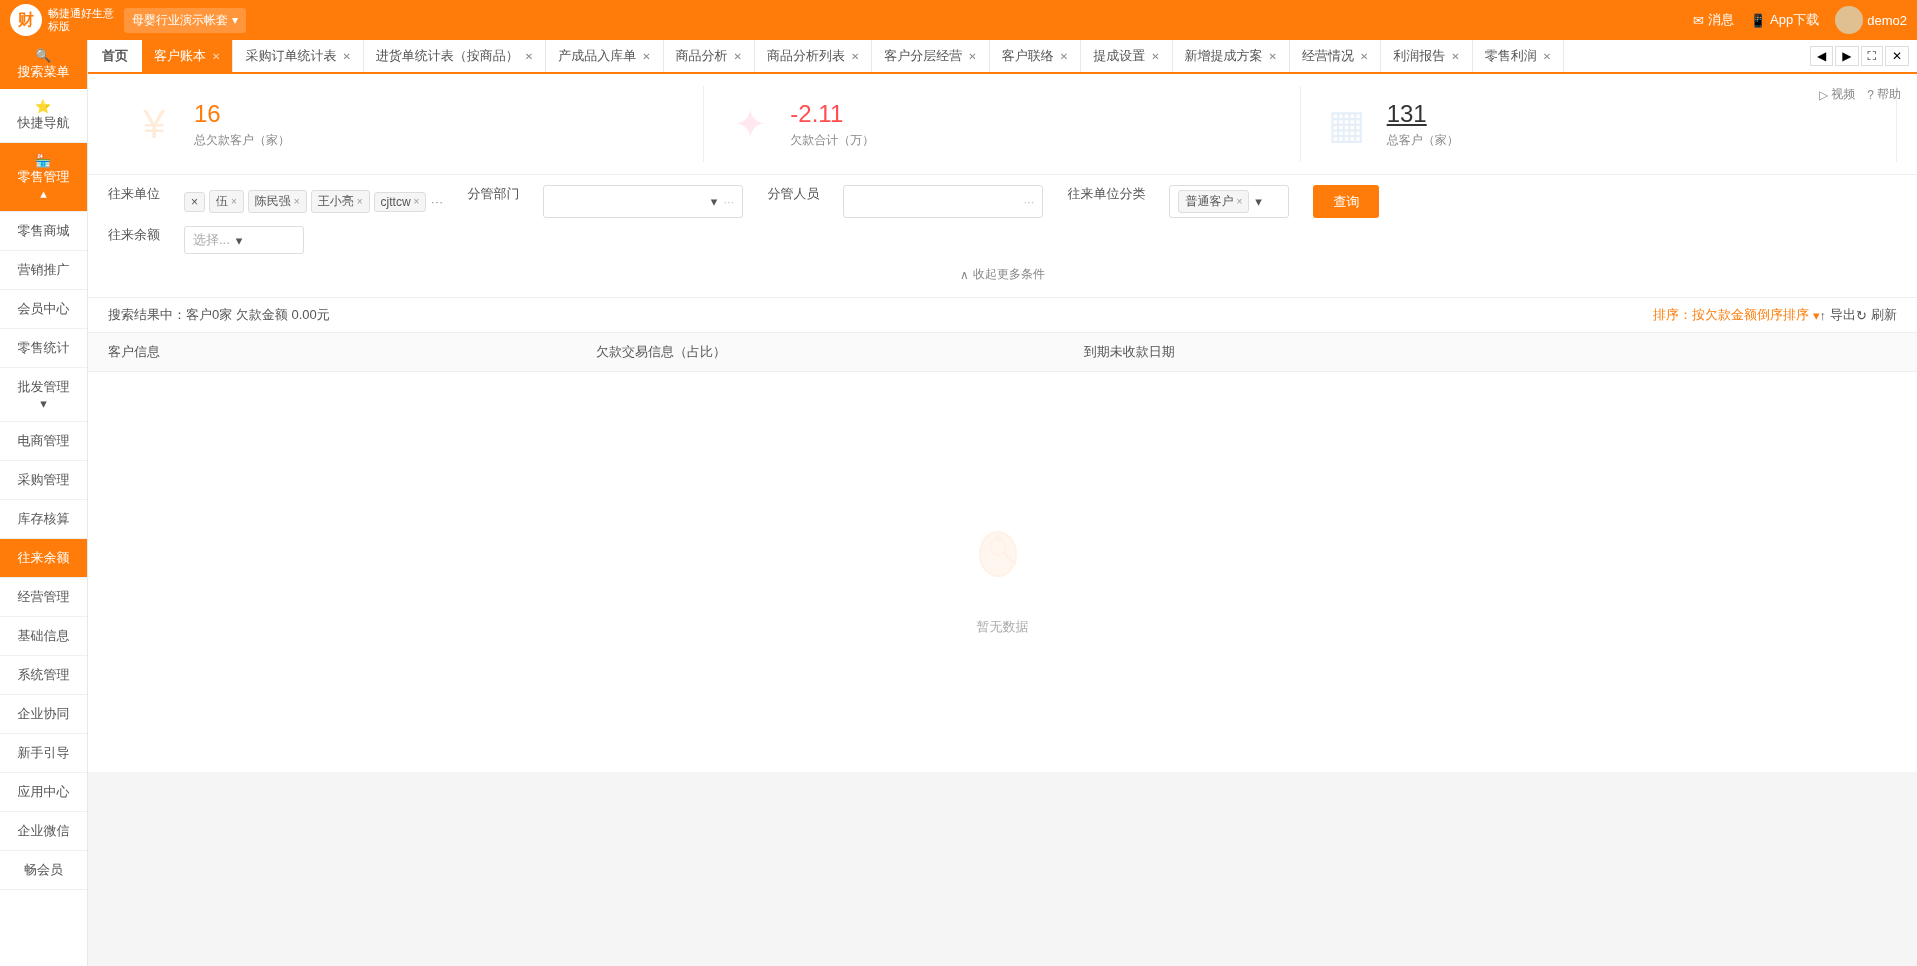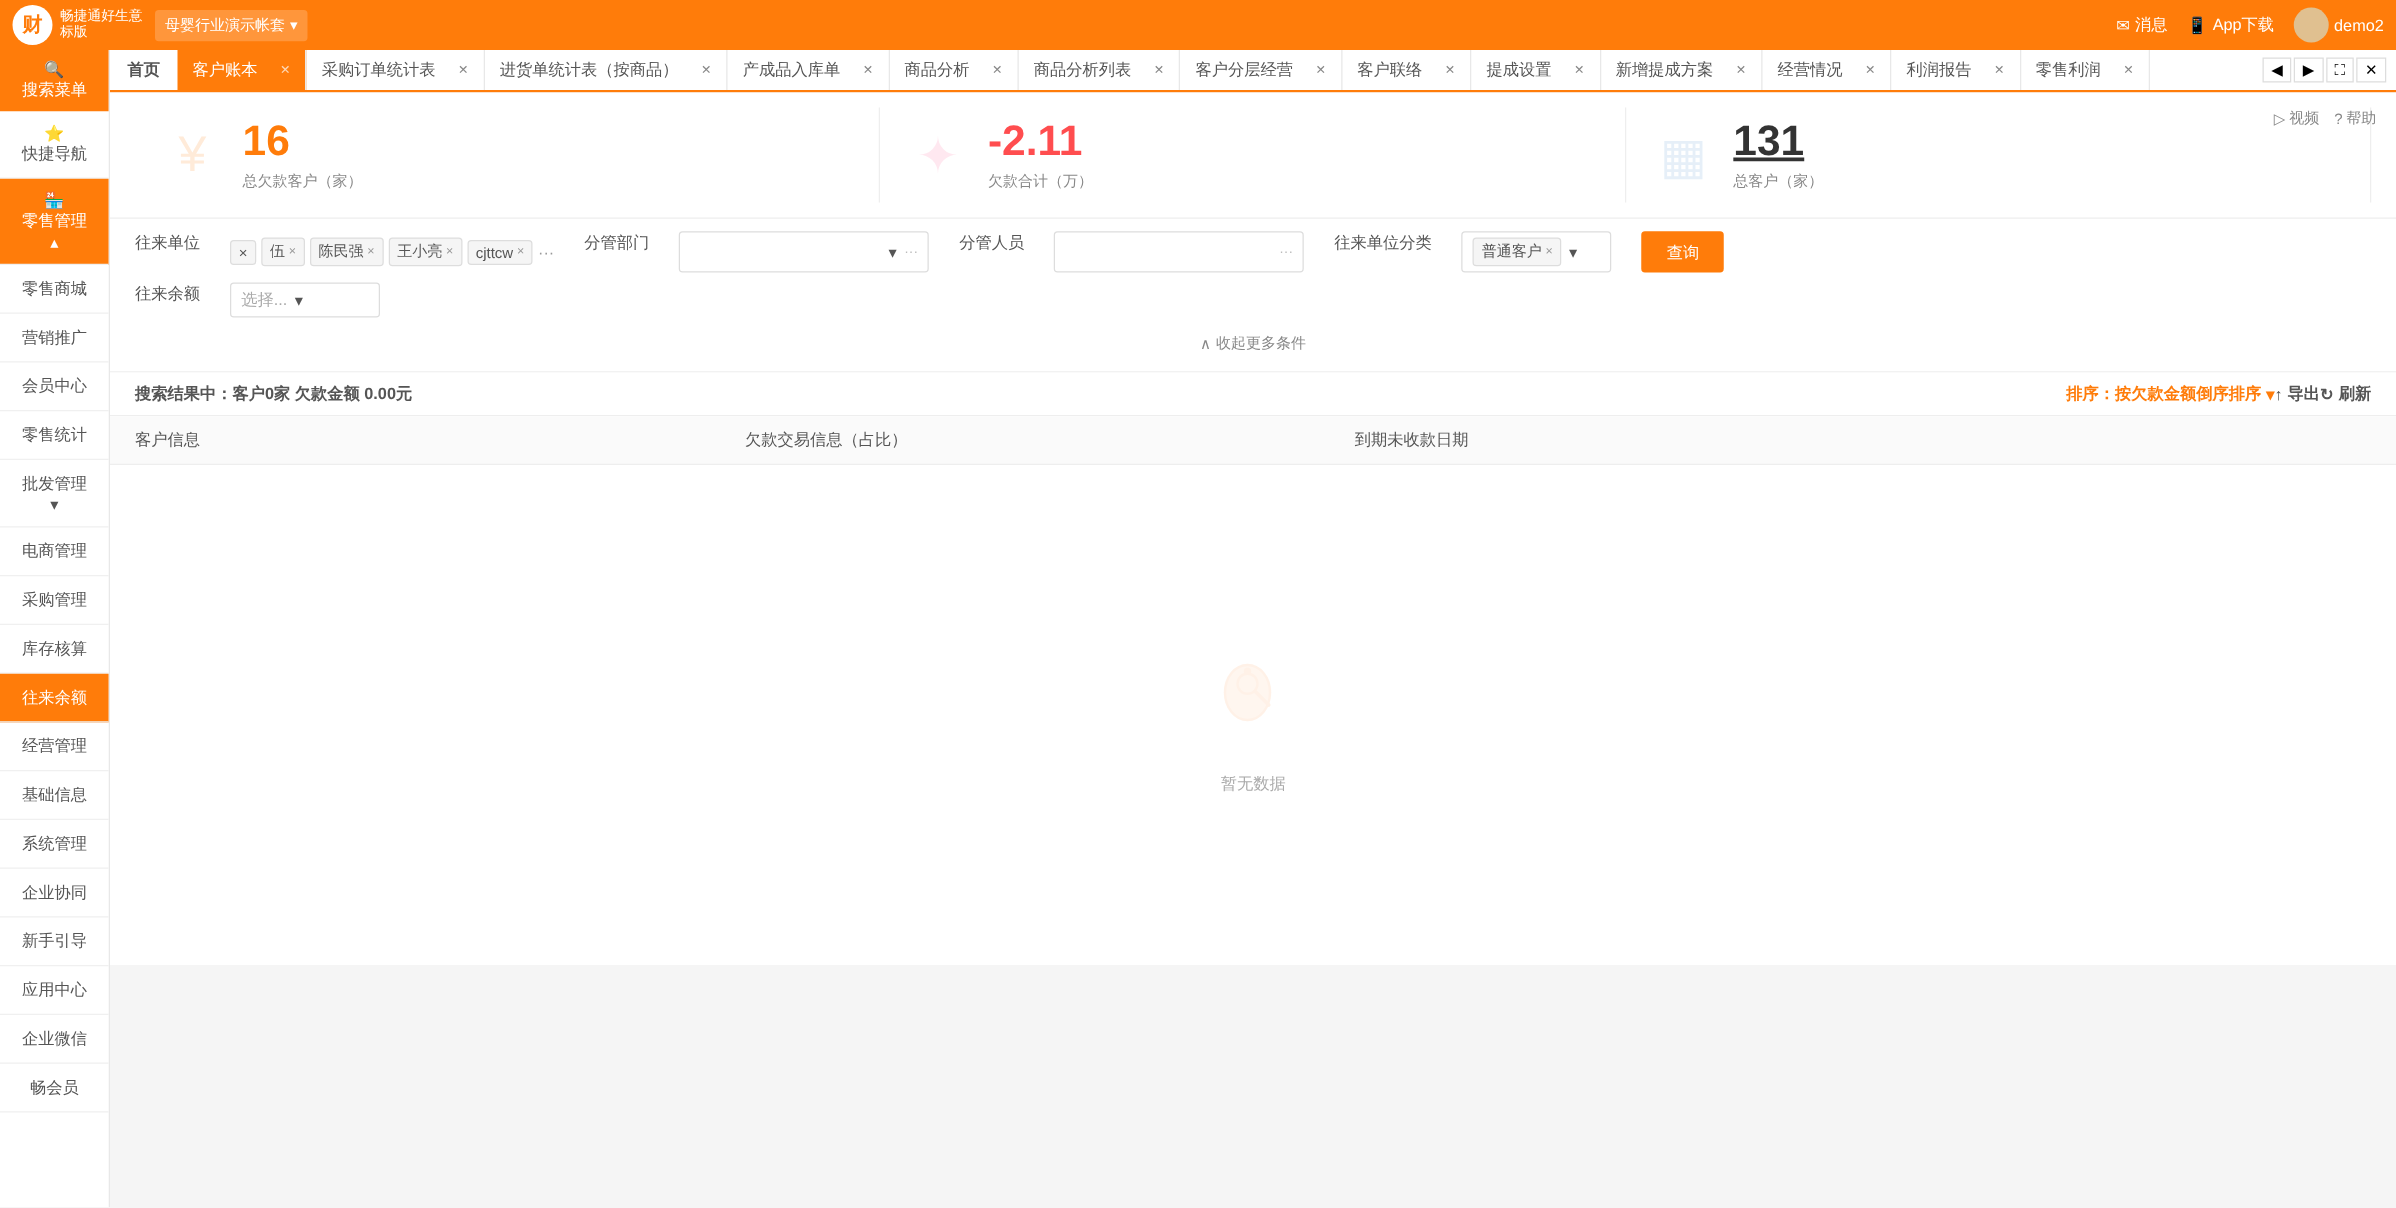--- a/index.html
+++ b/index.html
@@ -21,61 +21,61 @@
     .avatar { width: 28px; height: 28px; border-radius: 50%; background: #ccc; display: inline-block; }
 
     
     .sidebar { width: 88px; background: #fff; display: flex; flex-direction: column; border-right: 1px solid #e8e8e8; overflow-y: auto; flex-shrink: 0; }
     .sidebar-search { padding: 8px 6px; background: #ff7c0a; color: #fff; text-align: center; font-size: 13px; cursor: pointer; }
     .sidebar-nav-item { padding: 10px 6px; text-align: center; font-size: 13px; cursor: pointer; color: #555; border-bottom: 1px solid #f0f0f0; }
     .sidebar-nav-item.active { background: #ff7c0a; color: #fff; }
 
     
     .tab-bar { display: flex; align-items: center; background: #fff; border-bottom: 2px solid #ff7c0a; height: 34px; overflow: hidden; flex-shrink: 0; }
-    .tab { padding: 0 12px; height: 34px; display: flex; align-items: center; gap: 16px; font-size: 13px; cursor: pointer; border-right: 1px solid #e8e8e8; white-space: nowrap; color: #555; }
+    .tab { padding: 0 12px; height: 34px; display: flex; align-items: center; gap: 4px; font-size: 13px; cursor: pointer; border-right: 1px solid #e8e8e8; white-space: nowrap; color: #555; }
     .tab.active { background: #ff7c0a; color: #fff; }
     .tab-close { font-size: 10px; opacity: 0.7; cursor: pointer; margin-left: 2px; }
     .tab-home { padding: 0 14px; height: 34px; display: flex; align-items: center; color: #555; font-size: 13px; cursor: pointer; font-weight: bold; }
     .tab-arrows { margin-left: auto; display: flex; align-items: center; gap: 2px; padding-right: 8px; }
     .tab-arrows button { border: 1px solid #ddd; background: #fff; cursor: pointer; padding: 2px 6px; font-size: 12px; }
 
     
     .content-area { flex: 1; overflow: auto; background: #f5f5f5; }
 
     
     .stats-row { display: flex; background: #fff; padding: 12px 20px; gap: 0; border-bottom: 1px solid #eee; position: relative; }
     .stat-item { flex: 1; display: flex; align-items: center; gap: 10px; padding: 8px 16px; border-right: 1px solid #eee; position: relative; }
     .stat-item:last-child { border-right: none; }
     .stat-icon { width: 60px; height: 60px; opacity: 0.15; display: flex; align-items: center; justify-content: center; font-size: 40px; }
     .stat-icon.orange { color: #ff7c0a; }
     .stat-icon.pink { color: #ff6b9d; }
     .stat-icon.blue { color: #5b9bd5; }
     .stat-text { display: flex; flex-direction: column; }
-    .stat-value { font-size: 34px; font-weight: bold; color: #ff7c0a; }
+    .stat-value { font-size: 24px; font-weight: normal; color: #ff7c0a; }
     .stat-value.negative { color: #ff4d4f; }
     .stat-value.dark { color: #333; text-decoration: underline; }
     .stat-label { font-size: 12px; color: #888; margin-top: 4px; }
     .top-right-links { position: absolute; right: 16px; top: 12px; display: flex; gap: 12px; font-size: 12px; color: #888; }
     .top-right-links span { cursor: pointer; display: flex; align-items: center; gap: 3px; }
 
     
     .filter-area { background: #fff; padding: 10px 20px; border-bottom: 1px solid #eee; }
     .filter-row { display: flex; gap: 24px; margin-bottom: 8px; flex-wrap: wrap; }
     .filter-label { font-size: 13px; color: #555; white-space: nowrap; }
     .filter-tags { display: flex; align-items: center; gap: 4px; flex-wrap: wrap; }
     .filter-tag { display: flex; align-items: center; gap: 3px; background: #f5f5f5; border: 1px solid #ddd; border-radius: 3px; padding: 2px 6px; font-size: 12px; color: #555; }
     .filter-tag .tag-close { cursor: pointer; color: #999; font-size: 10px; }
     .filter-more { color: #999; cursor: pointer; font-size: 13px; }
     .filter-select { border: 1px solid #ddd; border-radius: 3px; padding: 4px 8px; font-size: 13px; display: flex; align-items: center; gap: 6px; cursor: pointer; min-width: 120px; color: #555; background: #fff; }
     .filter-select-wide { min-width: 200px; }
     .collapse-btn { display: flex; align-items: center; gap: 4px; color: #888; font-size: 12px; cursor: pointer; padding: 4px 0; justify-content: center; }
     .query-btn { background: #ff7c0a; color: #fff; border: none; padding: 6px 20px; border-radius: 3px; cursor: pointer; font-size: 13px; white-space: nowrap; }
 
     
-    .search-result-bar { display: flex; align-items: center; justify-content: space-between; padding: 8px 20px; background: #fff; border-bottom: 1px solid #eee; font-size: 13px; color: #555; font-weight: bold; }
+    .search-result-bar { display: flex; align-items: center; justify-content: space-between; padding: 8px 20px; background: #fff; border-bottom: 1px solid #eee; font-size: 13px; color: #555; }
     .result-right { display: flex; align-items: center; }
     .sort-btn, .export-btn, .refresh-btn { display: flex; align-items: center; gap: 4px; cursor: pointer; color: #555; font-size: 13px; }
     .sort-btn { color: #ff7c0a; }
 
     
     .table-container { background: #fff; margin: 0; }
     .table-header { display: grid; grid-template-columns: 3fr 3fr 3fr 2fr; padding: 10px 20px; background: #fafafa; border-bottom: 1px solid #eee; font-size: 13px; color: #555; font-weight: 500; }
     .table-body { min-height: 400px; display: flex; align-items: center; justify-content: center; flex-direction: column; padding: 60px 0; }
     .empty-icon { font-size: 80px; opacity: 0.3; color: #ff7c0a; margin-bottom: 10px; }
     .empty-text { color: #aaa; font-size: 13px; }

